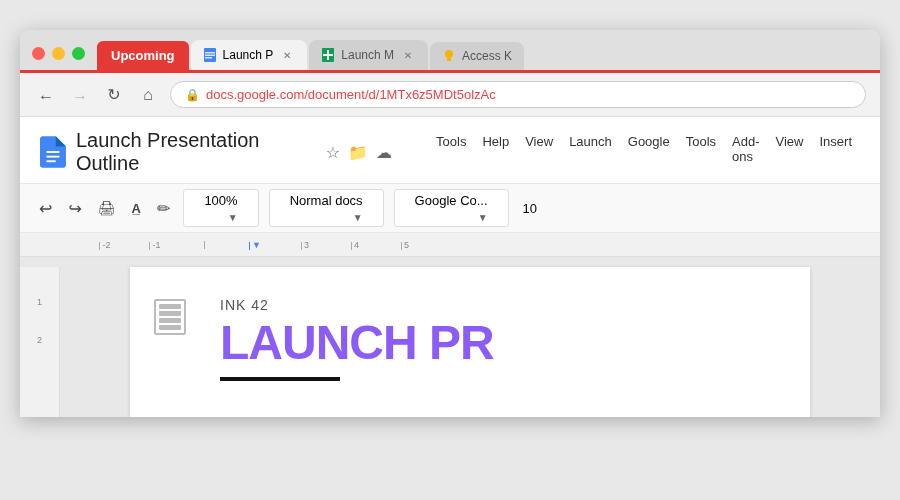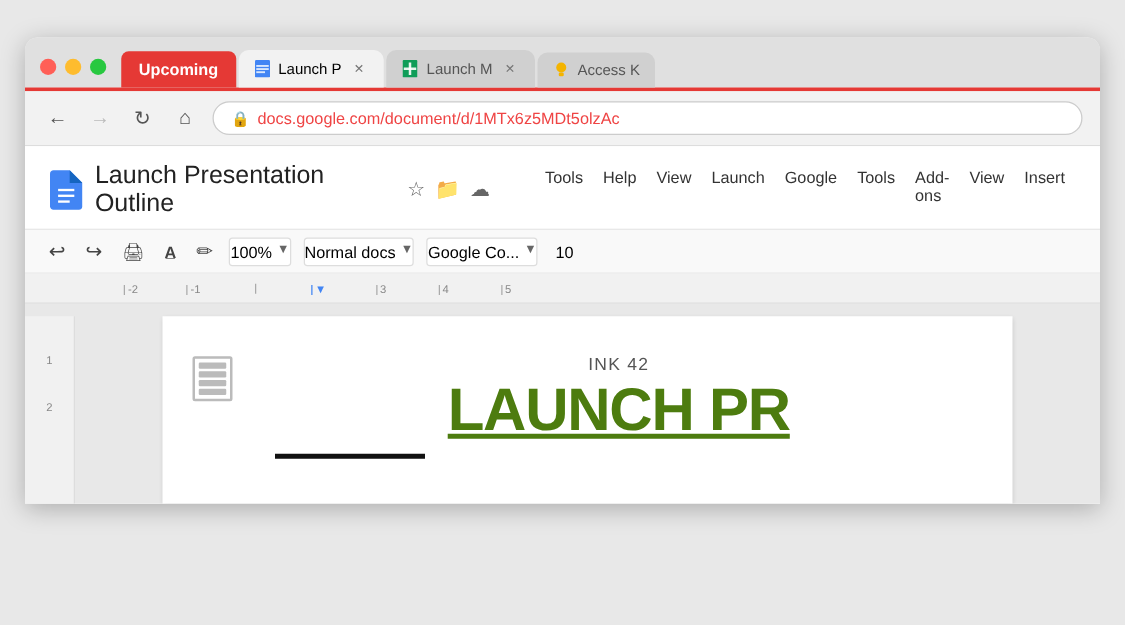--- a/index.html
+++ b/index.html
@@ -239,28 +239,29 @@
       cursor: pointer;
       font-size: 16px;
       color: #444;
       padding: 2px 3px;
       display: flex;
       align-items: center;
     }
 
     .toolbar-dropdown {
       display: flex;
-      align-items: flex-start;
+      align-items: flex-end;
       gap: 4px;
-      padding: 3px 0;
+      padding: 3px 20px;
       border: 1px solid #ddd;
       border-radius: 3px;
       background: white;
       font-size: 13px;
       cursor: pointer;
+      flex-direction: column;
     }
 
     .toolbar-dropdown-arrow {
       font-size: 10px;
       color: #666;
     }
 
     
     .ruler {
       background: #f1f1f1;
@@ -318,21 +319,20 @@
     }
 
     .doc-page {
       flex: 1;
       background: white;
       margin: 0 auto;
       max-width: 680px;
       box-shadow: 0 1px 4px rgba(0,0,0,0.15);
       padding: 30px 40px 20px;
       position: relative;
-      text-align: center;
     }
 
     .page-icon {
       position: absolute;
       left: 20px;
       top: 30px;
       width: 40px;
       height: 40px;
       display: flex;
       align-items: center;
@@ -363,25 +363,24 @@
       font-size: 14px;
       font-weight: 400;
       color: #555;
       letter-spacing: 1px;
       margin-bottom: 6px;
     }
 
     .doc-main-title {
       font-size: 48px;
       font-weight: 800;
-      color: #4d7c0f;
+      color: #8b5cf6;
       letter-spacing: -1px;
       line-height: 1;
       margin-bottom: 10px;
-      text-decoration: underline;
     }
 
     .doc-underline {
       height: 4px;
       background: #111;
       width: 120px;
     }
 
     
     .gdocs-svg {

